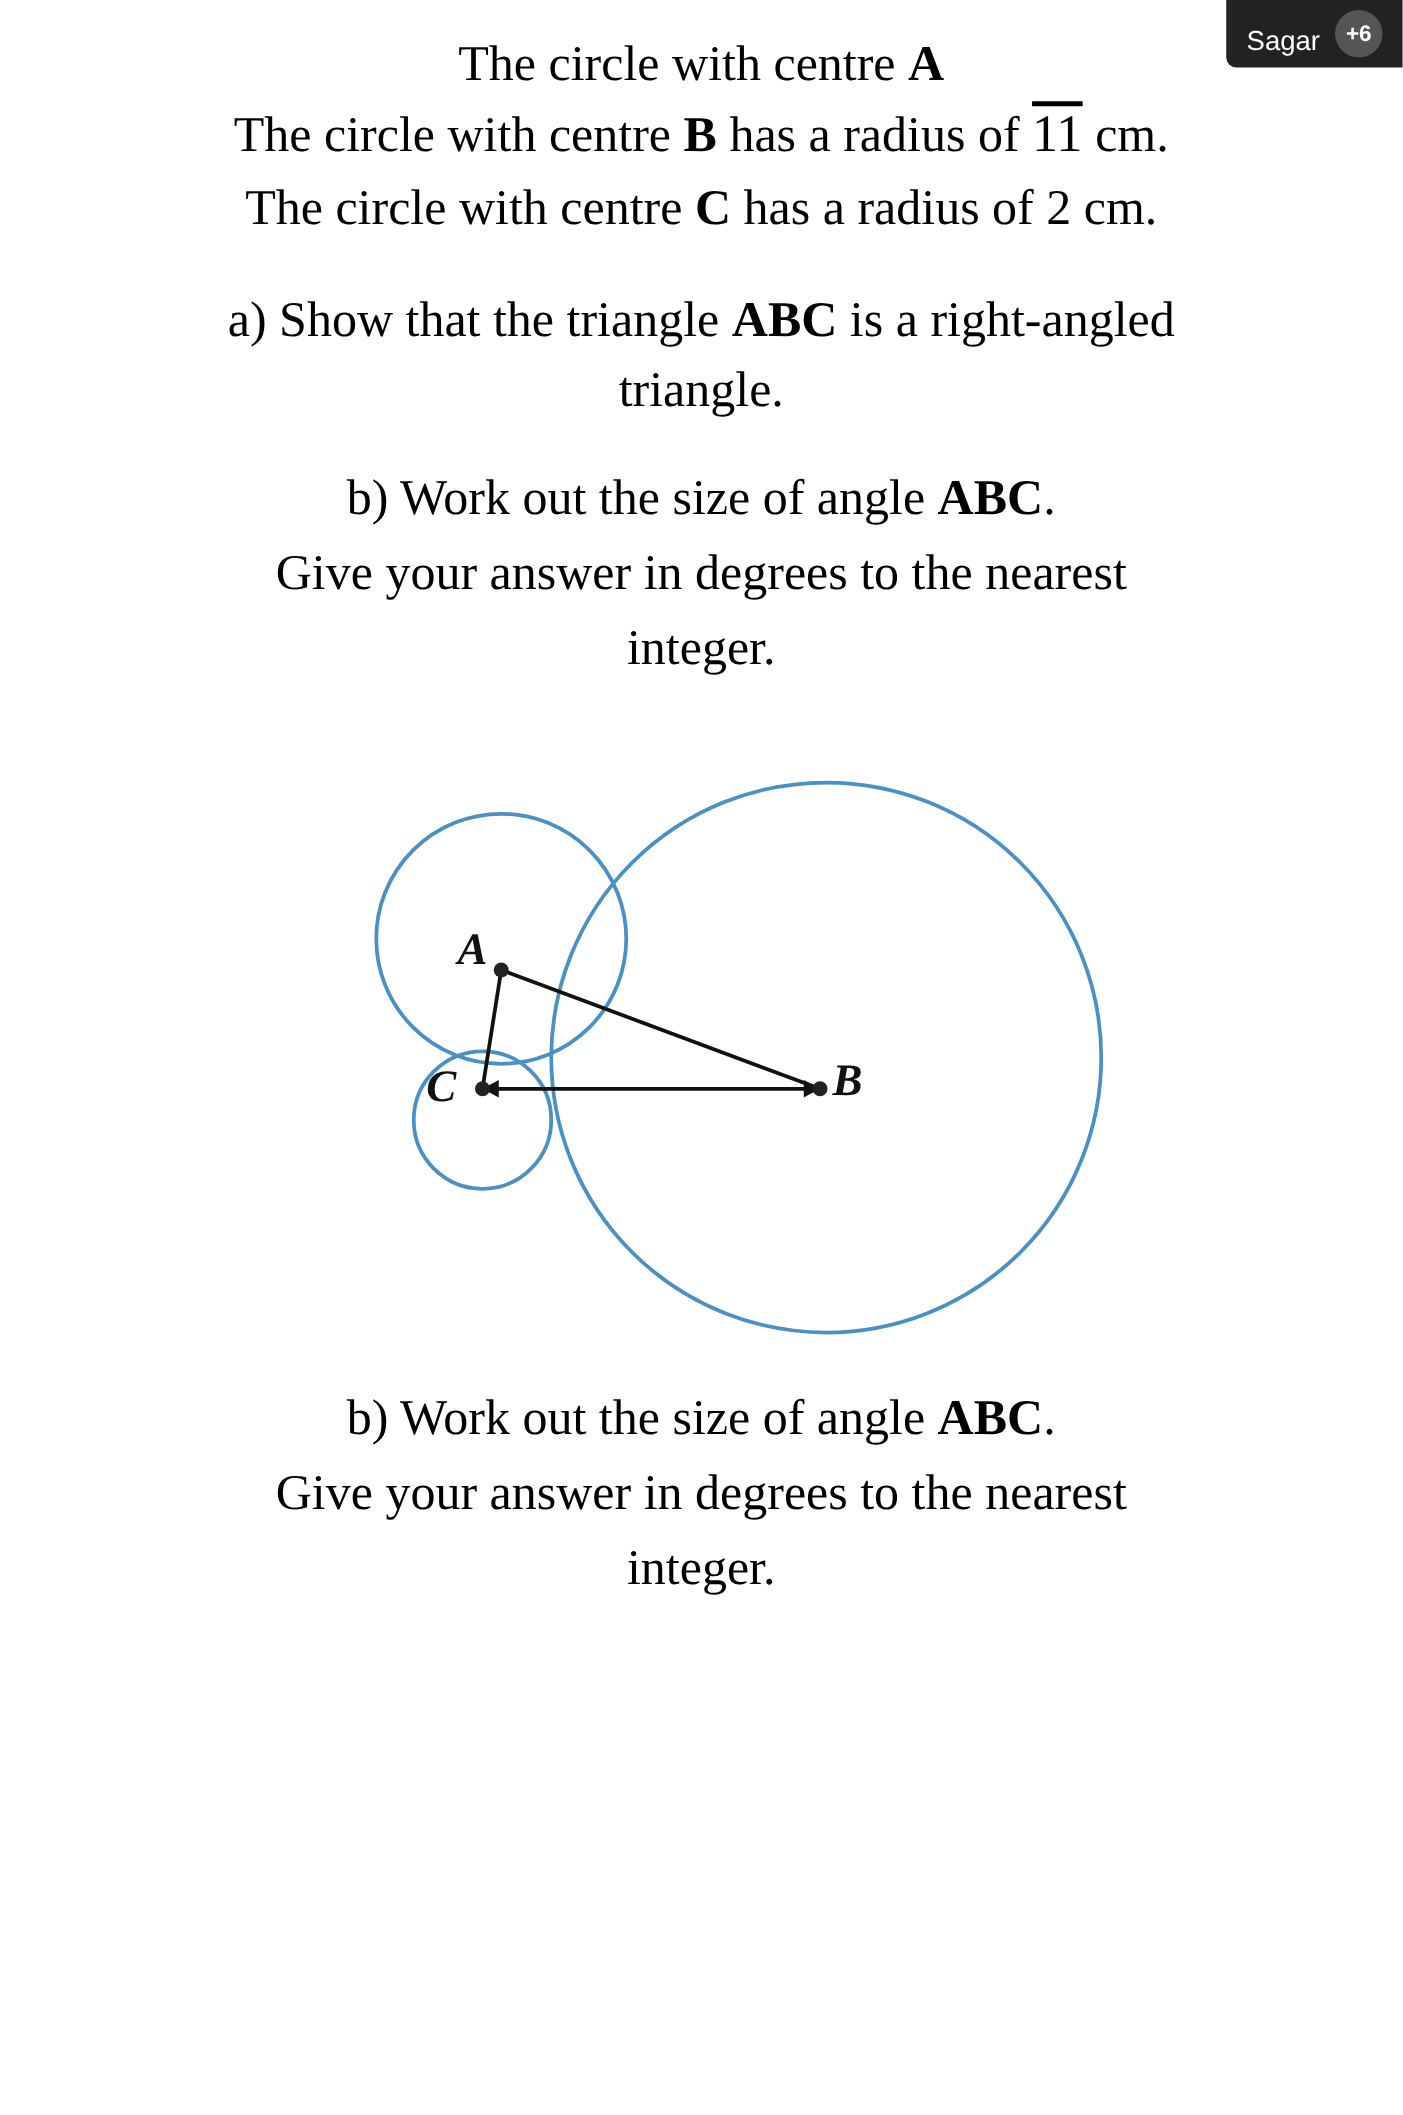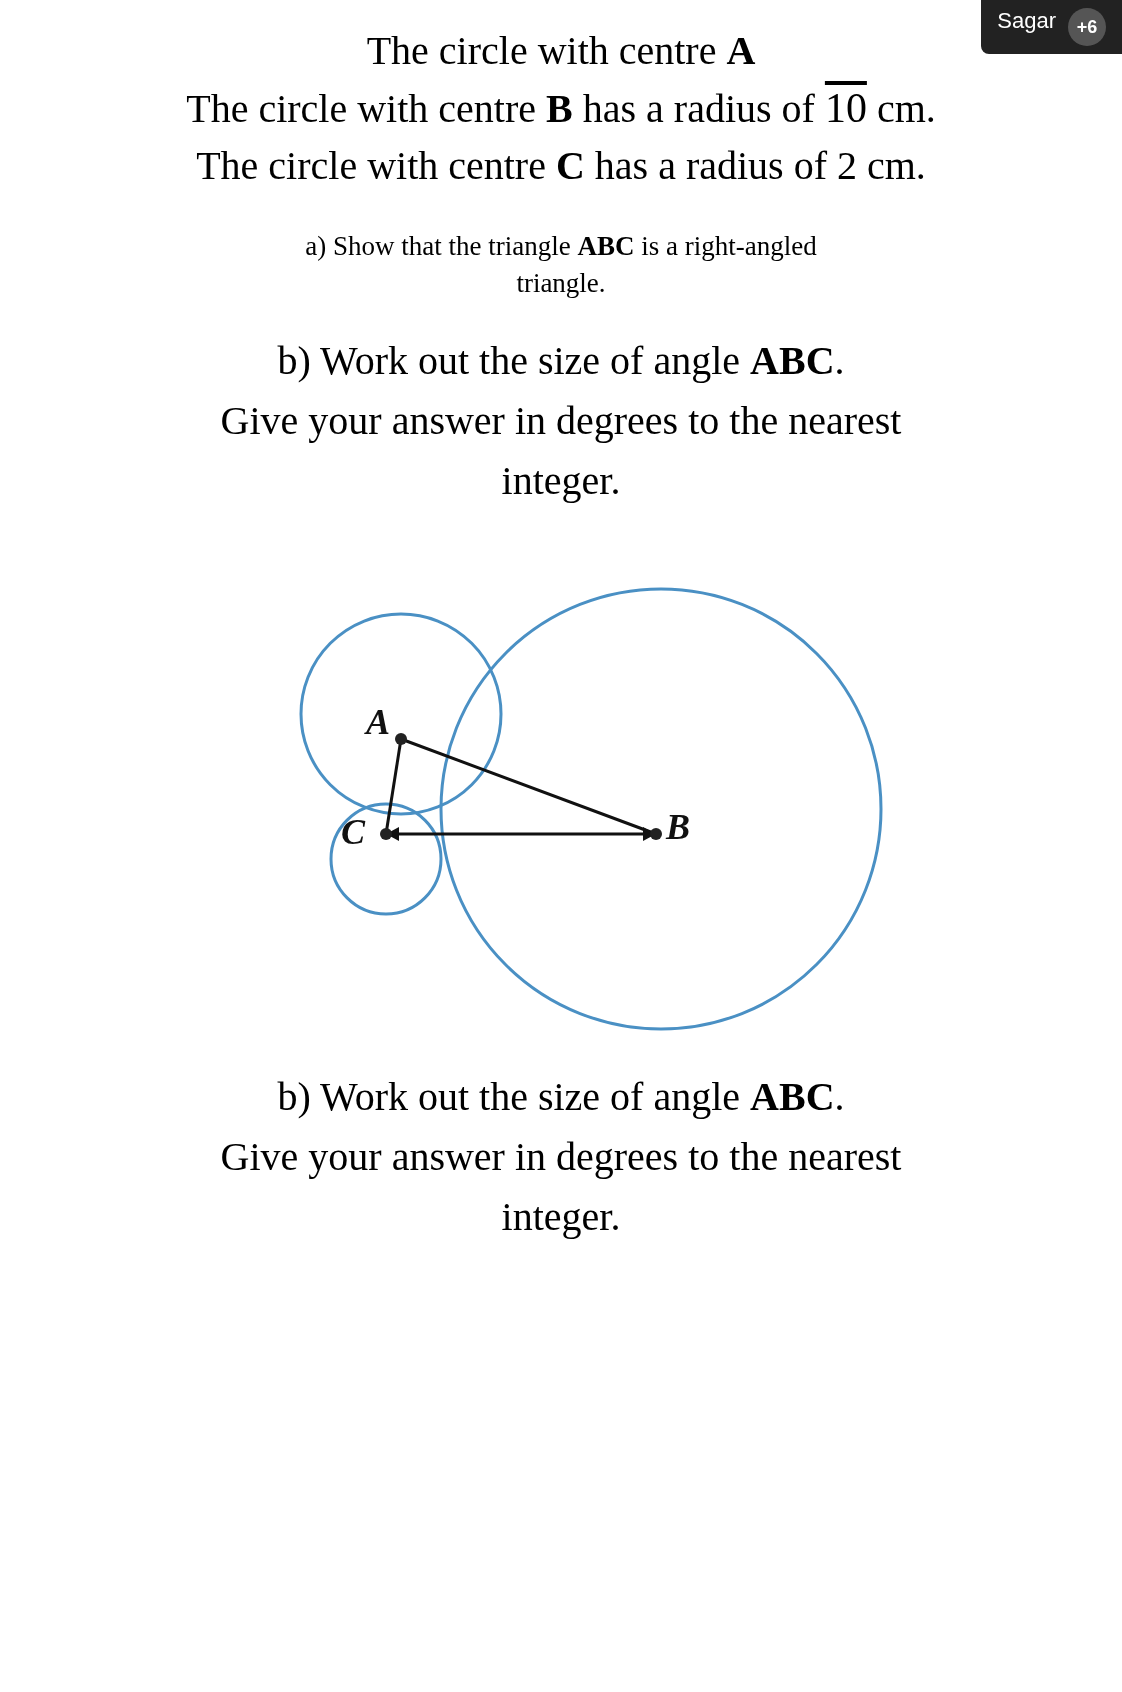--- a/index.html
+++ b/index.html
@@ -24,21 +24,21 @@
       padding: 10px 30px 40px 30px;
       position: relative;
     }
 
     
     .top-bar {
       position: absolute;
       top: 0;
       right: 0;
       display: flex;
-      align-items: flex-start;
+      align-items: flex-end;
       background: #222222;
       color: #ffffff;
       padding: 8px 16px;
       font-family: Arial, sans-serif;
       font-size: 22px;
       border-radius: 0 0 0 8px;
       z-index: 10;
       gap: 12px;
     }
 
@@ -78,21 +78,21 @@
       margin-bottom: 4px;
     }
 
     .line-3 {
       font-size: 40px;
       line-height: 1.3;
       margin-bottom: 36px;
     }
 
     .section-a {
-      font-size: 27px;
+      font-size: 40px;
       line-height: 1.4;
       margin-bottom: 30px;
       padding: 0 20px;
     }
 
     .section-b-top {
       font-size: 40px;
       line-height: 1.4;
       padding: 0 20px;
       margin-bottom: 4px;
@@ -162,21 +162,21 @@
     <span class="plus-badge">+6</span>
   </div>
 
   <div class="content-text">
 
     <div class="line-1">
       <span>The circle with centre </span><span class="math-bold">A</span>
     </div>
 
     <div class="line-2">
-      The circle with centre <span class="math-bold">B</span> has a radius of <span style="text-decoration: overline; font-size:42px;">10</span> cm.
+      The circle with centre <span class="math-bold">B</span> has a radius of <span style="text-decoration: overline; font-size:42px;">11</span> cm.
     </div>
 
     <div class="line-3">
       The circle with centre <span class="math-bold">C</span> has a radius of 2 cm.
     </div>
 
     <div class="section-a">
       a) Show that the triangle <span class="math-bold">ABC</span> is a right-angled<br>triangle.
     </div>
 

